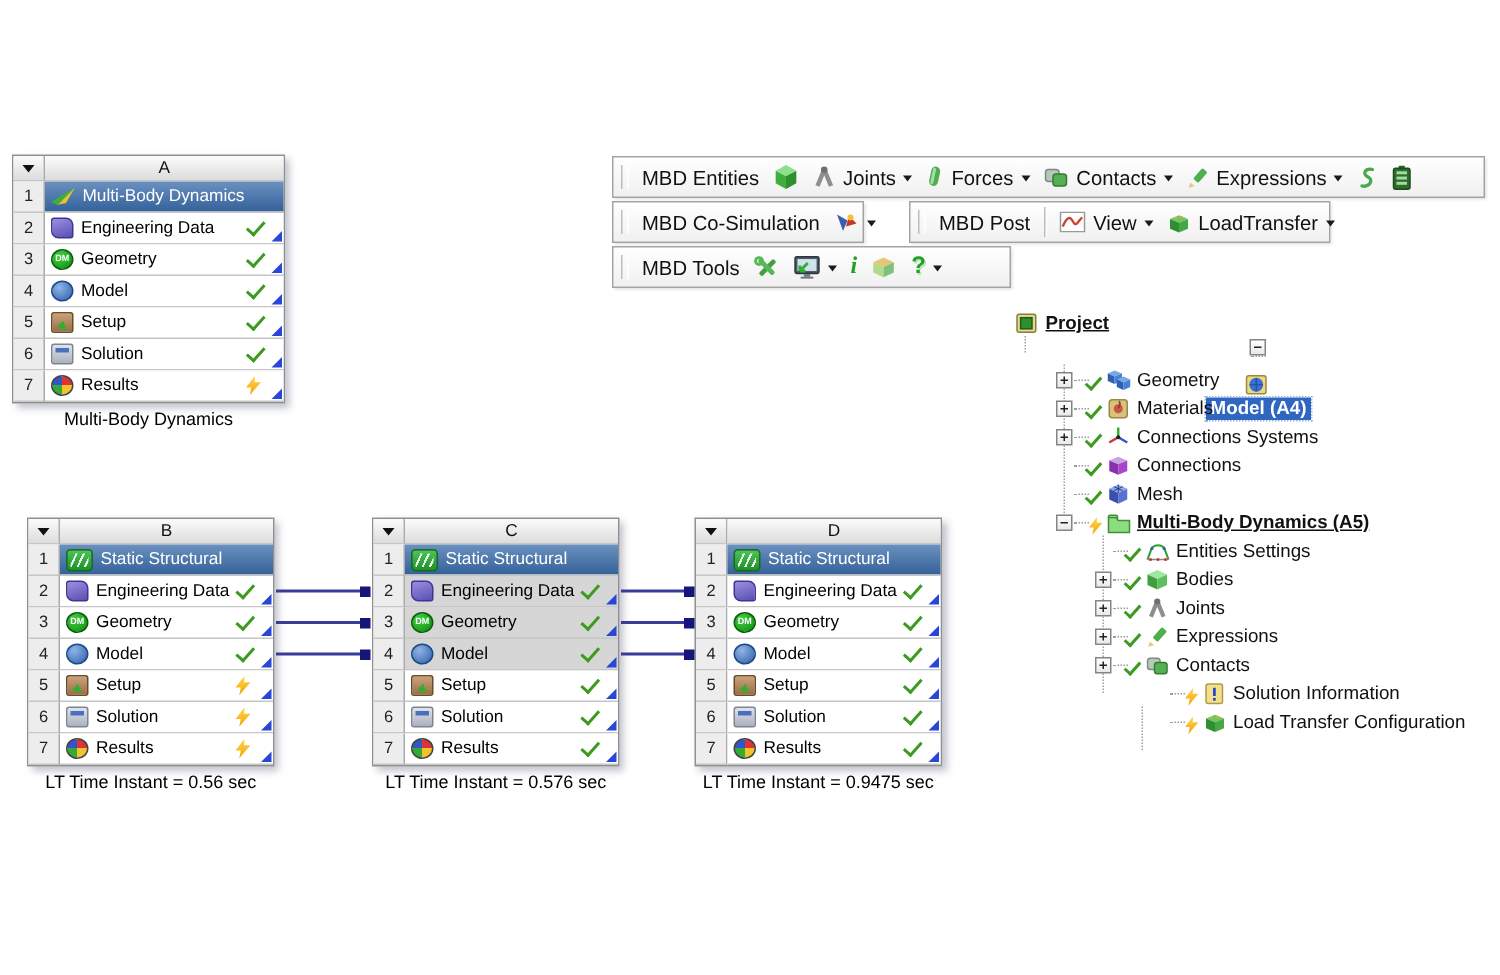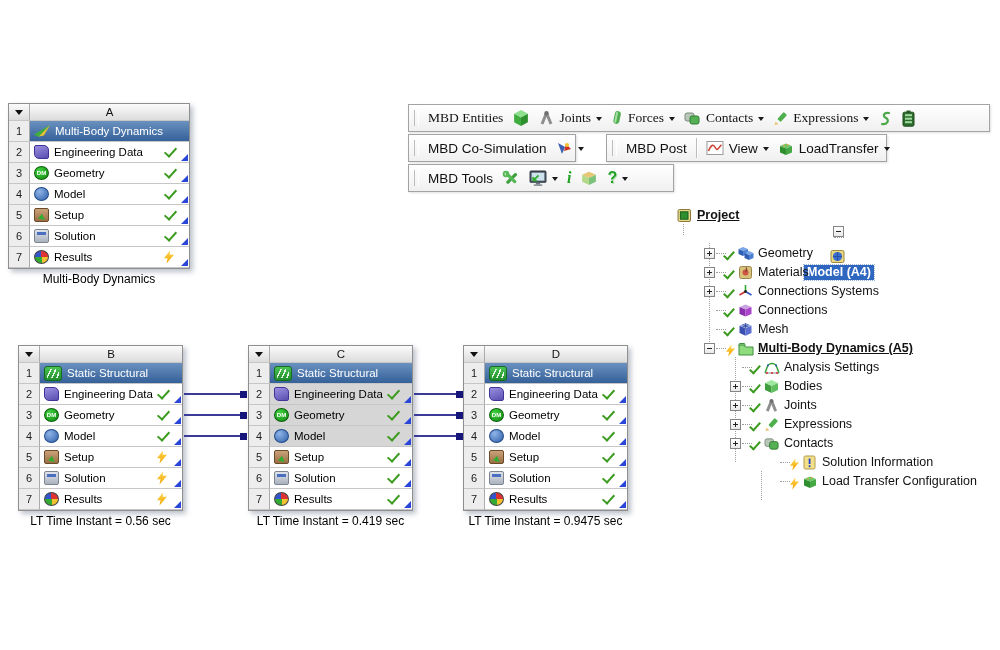--- a/index.html
+++ b/index.html
@@ -81,21 +81,21 @@
   .tlab{line-height:15px;}
   .tbold{font-weight:bold;text-decoration:underline;}
   .tsel{background:#2e66c0;color:#fff;font-weight:bold;padding:0 3px;outline:1px dotted #9ab4dd;}
   .vdot{position:absolute;width:0;border-left:1px dotted #a0a0a0;}
 </style>
 </head>
 <body>
 
 <div class="canvas">
 
-  <div class="tbar" style="left:408px;top:104px;width:582px;font-family:Liberation Serif, serif;">
+  <div class="tbar" style="left:408px;top:104px;width:582px;">
     <span class="grip"></span>
     <span class="tlbl">MBD Entities</span>
     <span class="tbtn">
       <svg width="18" height="18" viewBox="0 0 17 17">
           <polygon points="8.5,1 15,4.5 8.5,8 2,4.5" fill="#8de08d"></polygon>
           <polygon points="2,4.5 8.5,8 8.5,16 2,12.5" fill="#3fae3f"></polygon>
           <polygon points="15,4.5 8.5,8 8.5,16 15,12.5" fill="#2d8f2d"></polygon>
         </svg>
     </span>
     <span class="tbtn">
@@ -457,21 +457,21 @@
         <div class="mcell">
           <span class="bi ic-results"></span>
           <span>Results</span>
           <span class="status">
             <span class="chk"></span>
           </span>
           <span class="tri"></span>
         </div>
       </div>
   </div>
-  <div class="caption" style="left:248px;top:514px;width:165px;">LT Time Instant = 0.419 sec</div>
+  <div class="caption" style="left:248px;top:514px;width:165px;">LT Time Instant = 0.576 sec</div>
 
   <div class="block" style="left:463px;top:345px;width:165px;">
     <div class="brow bhead">
       <div class="ncell">
           <span class="hdd"></span>
         </div>
       <div class="mcell">D</div>
     </div>
     <div class="brow btitle">
       <div class="ncell">1</div>
@@ -712,21 +712,21 @@
           <svg width="16" height="14" viewBox="0 0 16 14">
             <path d="M1 12 L4 4 Q8 1 12 4 L15 12" fill="none" stroke="#2f9f2f" stroke-width="1.4"></path>
             <path d="M1 12 H15" stroke="#888" stroke-width="1"></path>
             <circle cx="3" cy="12" r="1" fill="#cc3333"></circle>
             <circle cx="8" cy="12" r="1" fill="#cc3333"></circle>
             <circle cx="13" cy="12" r="1" fill="#cc3333"></circle>
             <circle cx="4" cy="4.6" r="1" fill="#3355cc"></circle>
             <circle cx="12" cy="4.6" r="1" fill="#3355cc"></circle>
           </svg>
         </span>
-      <span class="tlab">Analysis Settings</span>
+      <span class="tlab">Entities Settings</span>
     </div>
 
     <div class="trow d3">
       <span class="expslot">
           <span class="exp plus"></span>
         </span>
         <span class="stub"></span>
       <span class="tstat">
           <span class="chk"></span>
         </span>

